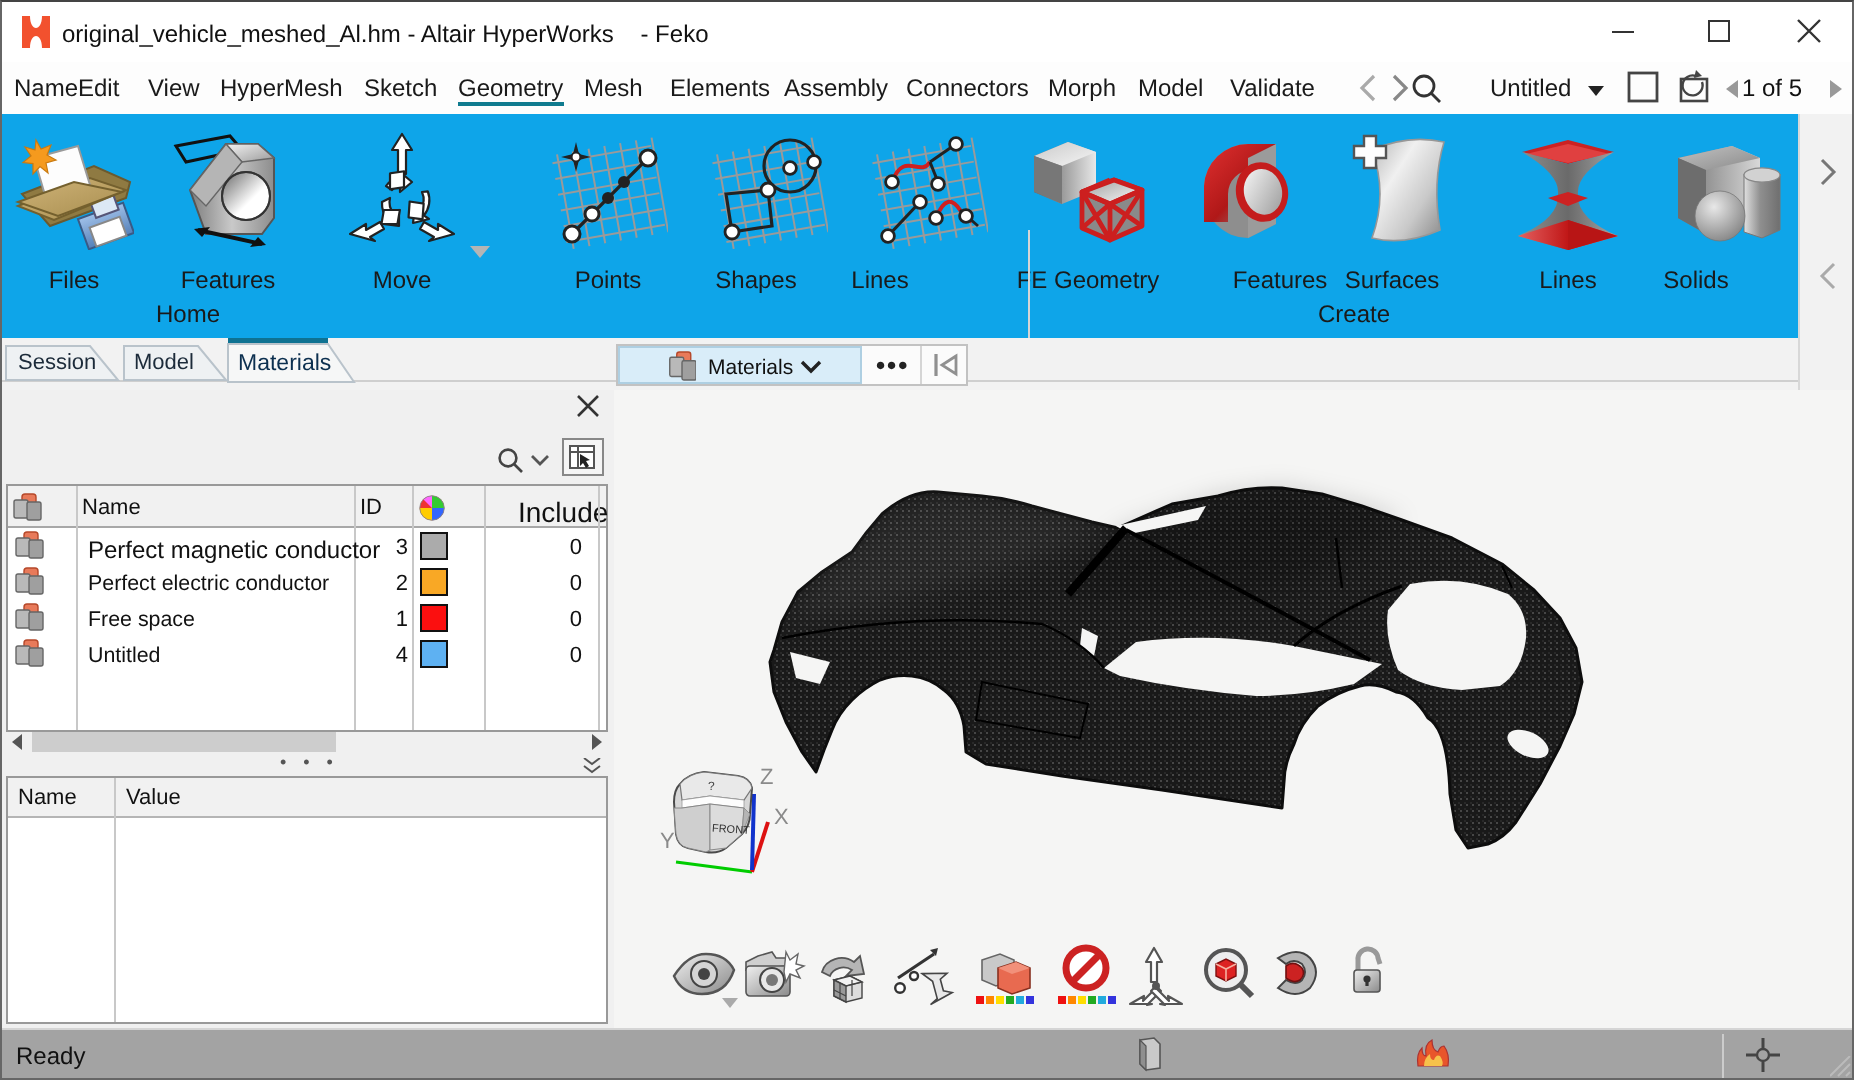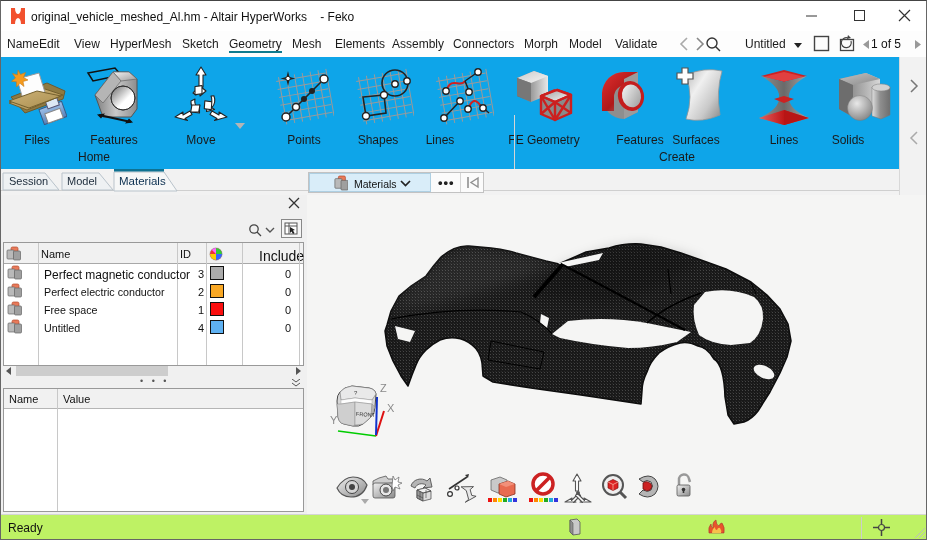--- a/index.html
+++ b/index.html
@@ -18,21 +18,21 @@
 .rlabel{position:absolute;top:76px;font-size:12px;color:#1a1a1a;text-align:center;width:90px}
 .glabel{position:absolute;top:93px;font-size:12px;color:#1a1a1a;text-align:left;width:90px}
 #ribbonsep{position:absolute;left:513px;top:58px;width:1px;height:104px;background:#d5d5d5}
 
 #tabrow{position:absolute;left:0;top:168px;width:898px;height:26px;background:#f2f2f2}
 
 #leftpanel{position:absolute;left:0;top:194px;width:306px;height:319px;background:#f0f0f0}
 
 #viewport{position:absolute;left:306px;top:194px;width:620px;height:319px;background:#f5f5f4}
 
-#statusbar{position:absolute;left:0;top:513px;width:927px;height:26px;background:#bef264;border-top:1px solid #d5d5d5;font-size:12px;color:#111}
+#statusbar{position:absolute;left:0;top:513px;width:927px;height:26px;background:#a3a3a3;border-top:1px solid #d5d5d5;font-size:12px;color:#111}
 </style></head>
 <body>
 
 <div id="titlebar">
   <svg class="abs" style="left:9px;top:7px" width="16" height="16" viewBox="0 0 16 16">
     <path d="M1,0 h4 c0,4 1.5,6 3,6 c1.5,0 3,-2 3,-6 h4 v16 h-4 c0,-4 -1.5,-6 -3,-6 c-1.5,0 -3,2 -3,6 h-4 z" fill="#f2512e"></path>
   </svg>
   <div id="title-text">original_vehicle_meshed_Al.hm - Altair HyperWorks&nbsp;&nbsp;&nbsp; - Feko</div>
   <svg class="winbtn" style="left:793px" width="34" height="29">
       <line x1="12" y1="15" x2="23" y2="15" stroke="#333" stroke-width="1"></line>

